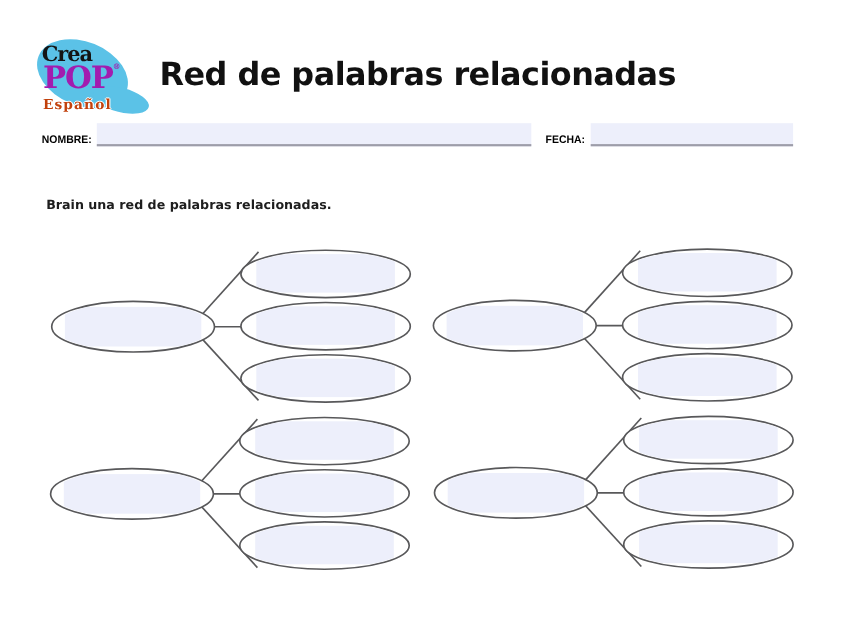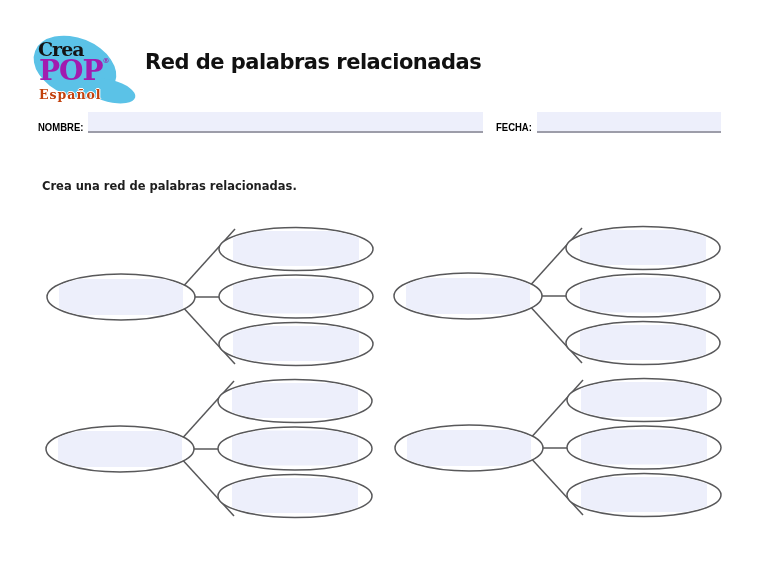--- a/index.html
+++ b/index.html
@@ -20,21 +20,21 @@
       font-family:"DejaVu Serif",serif;font-weight:700;font-size:28px;line-height:1;
       letter-spacing:-1px;color:#a21caf;}
   .logo .reg{font-size:7px;vertical-align:top;letter-spacing:0;}
   .logo .lang{position:absolute;left:9px;top:53px;
       font-family:"DejaVu Serif",serif;font-weight:700;font-size:12.5px;line-height:1;
       letter-spacing:1px;color:#c2410c;
       text-shadow:-1px 0 0 #fff,1px 0 0 #fff,0 -1px 0 #fff,0 1px 0 #fff;}
 
   
   .title{position:absolute;left:145px;top:50px;margin:0;
-      font-family:"DejaVu Sans",sans-serif;font-weight:700;font-size:21px;
+      font-family:"DejaVu Sans",sans-serif;font-weight:700;font-size:29px;
       letter-spacing:-0.5px;color:#111;}
 
   
   .field-label{position:absolute;font-weight:700;font-size:10px;line-height:1;
       color:#000;display:inline-block;transform:scaleX(0.95);transform-origin:left center;
       letter-spacing:0;}
   #nombre-label{left:38px;top:123px;}
   #fecha-label{left:496px;top:123px;}
   .field{position:absolute;top:112px;height:21px;box-sizing:border-box;
       background:#edeffb;border:none;border-bottom:2px solid #9d9da9;
@@ -62,21 +62,21 @@
     <div class="lang">Español</div>
   </div>
 
   <h1 class="title">Red de palabras relacionadas</h1>
 
   <span class="field-label" id="nombre-label">NOMBRE:</span>
   <input class="field" id="nombre-field" type="text" aria-label="NOMBRE:" style="">
   <span class="field-label" id="fecha-label">FECHA:</span>
   <input class="field" id="fecha-field" type="text" aria-label="FECHA:" style="">
 
-  <p class="instruction">Crea una red de palabras relacionadas.</p>
+  <p class="instruction">Brain una red de palabras relacionadas.</p>
 
   <svg class="diagram" width="768" height="577" viewBox="0 0 768 577" xmlns="http://www.w3.org/2000/svg">
     <defs>
       <clipPath id="clip-c" clipPathUnits="userSpaceOnUse">
           <ellipse cx="76" cy="70" rx="72" ry="21.8"></ellipse>
         </clipPath>
       <clipPath id="clip-b1" clipPathUnits="userSpaceOnUse">
           <ellipse cx="251" cy="22" rx="75.5" ry="20.2"></ellipse>
         </clipPath>
       <clipPath id="clip-b2" clipPathUnits="userSpaceOnUse">

